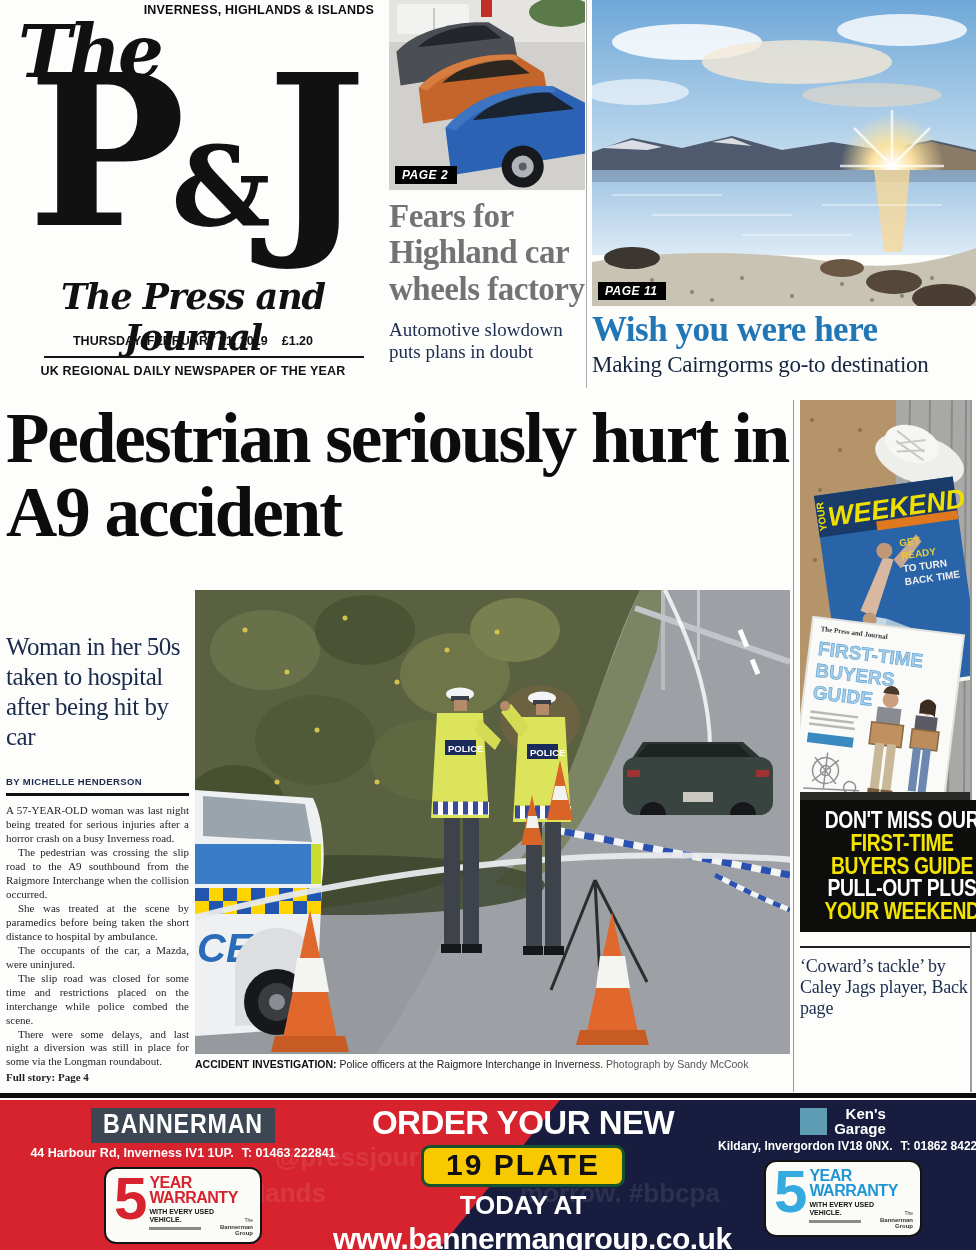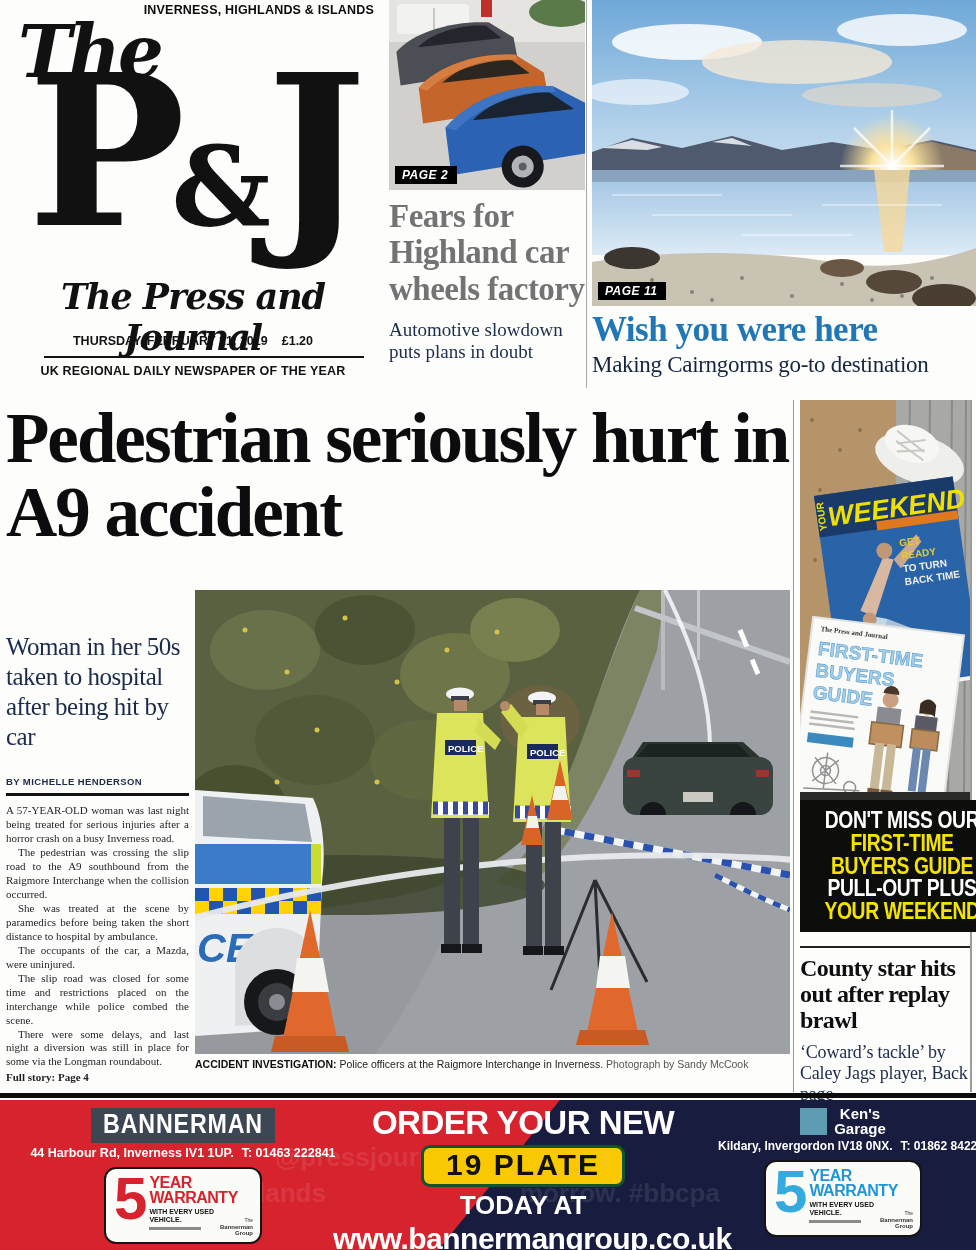--- a/index.html
+++ b/index.html
@@ -91,21 +91,21 @@
 
   #ad-center { position:absolute; left:333px; top:4px; width:380px; text-align:center; color:#fff; }
   #ad-line1 { font-weight:800; font-size:33px; letter-spacing:-.5px; }
   #plate { display:inline-block; margin-top:3px; background:#f8c800; border:3px solid #14532d; border-radius:9px; color:#111; font-weight:800; font-size:30px; letter-spacing:2px; padding:0 22px 2px; }
   #ad-line2 { margin-top:3px; font-weight:800; font-size:26px; }
   #ad-url { margin-top:1px; font-weight:800; font-size:30px; letter-spacing:-.5px; }
 
   #ad-right { position:absolute; left:718px; top:6px; width:250px; text-align:center; }
   #kens { display:flex; align-items:center; justify-content:center; gap:7px; }
   #kens-square { width:27px; height:27px; background:#5e9cb4; }
-  #kens-name { text-align:center; color:#fff; font-weight:800; font-size:15px; line-height:1; }
+  #kens-name { text-align:right; color:#fff; font-weight:800; font-size:15px; line-height:1; }
   #ad-right .ad-address { font-size:12px; }
 </style>
 </head>
 <body>
 
 <div id="page">
 
   <div id="col-left">
     <div id="edition">INVERNESS, HIGHLANDS &amp; ISLANDS</div>
     <div id="masthead-the">The</div>
@@ -486,21 +486,20 @@
 
     <div id="promo-box">
       <div class="pline pwhite">DON'T MISS OUR</div>
       <div class="pline pyellow">FIRST-TIME</div>
       <div class="pline pyellow">BUYERS GUIDE</div>
       <div class="pline pwhite">PULL-OUT PLUS</div>
       <div class="pline pyellow">YOUR WEEKEND</div>
     </div>
 
     <div id="sport-rule-top"></div>
-    <div id="sport-headline" class="serif">County star hits out after replay brawl</div>
     <div id="sport-subdeck" class="serif">‘Coward’s tackle’ by Caley Jags player, Back page</div>
   </div>
 
   <div id="banner-rule"></div>
   <div id="banner">
     <div id="banner-red"></div>
 
     <span class="ghost" style="left:275px; top:42px;">@pressjourn</span>
     <span class="ghost" style="left:115px; top:78px;">ands and Islands</span>
     <span class="ghost" style="left:520px; top:78px;">morrow. #bbcpa</span>

